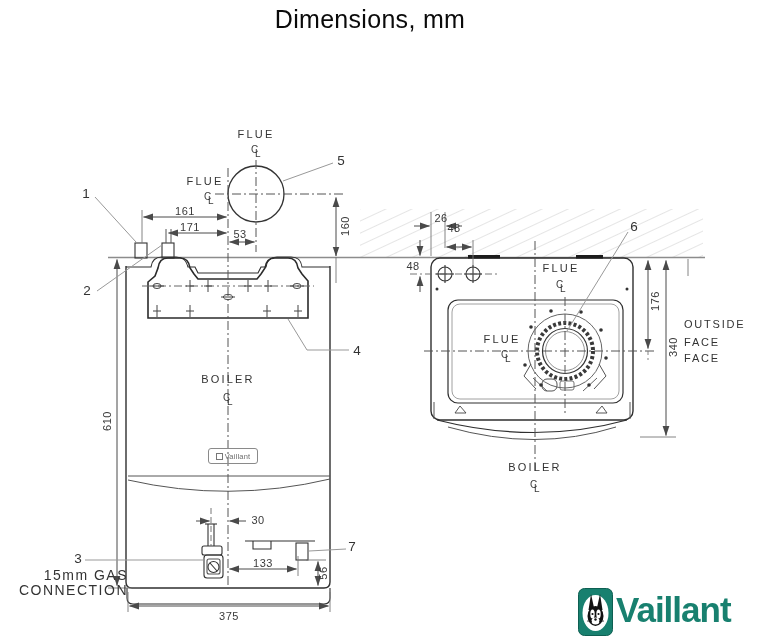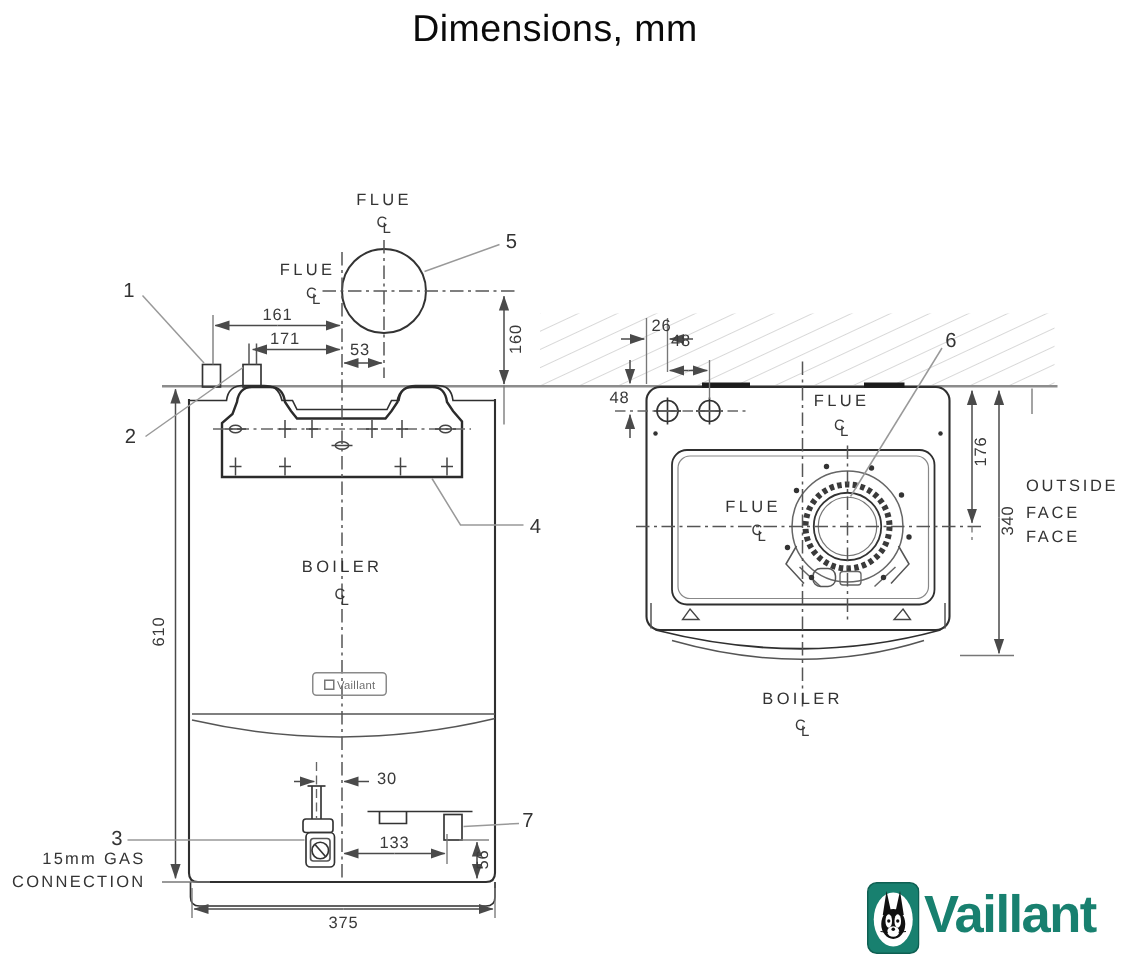--- a/index.html
+++ b/index.html
@@ -10,21 +10,21 @@
      letter-spacing:.5px;white-space:nowrap;transform:translate(-50%,-50%);line-height:1;}
   .lbl{letter-spacing:2.2px;color:#333;}
   .rot{transform:translate(-50%,-50%) rotate(-90deg);}
   .co{font-size:13.5px;color:#333;letter-spacing:0;}
   .title{position:absolute;left:239px;top:5px;width:262px;text-align:center;
          font-size:25px;color:#0a0a0a;letter-spacing:.3px;}
   .cl{width:12px;height:15px;font-size:10px;letter-spacing:0;}
   .cl span{position:absolute;}
   .cl .cc{left:1px;top:0;}
   .cl .ll{left:5px;top:4px;}
-  .gasnote{position:absolute;right:663px;text-align:right;font-size:11px;color:#333;
+  .gasnote{position:absolute;right:632px;text-align:right;font-size:14px;color:#333;
            letter-spacing:1.5px;white-space:nowrap;line-height:1;}
   .wallnote{position:absolute;left:684px;font-size:11px;color:#333;letter-spacing:1.8px;
             white-space:nowrap;line-height:1;margin-top:40px;}
   .badge{position:absolute;left:208px;top:448px;width:50px;height:16px;border:1px solid #8a8a8a;
          border-radius:3px;display:flex;align-items:center;justify-content:center;box-sizing:border-box;}
   .badge .sq{width:5px;height:5px;border:1px solid #777;margin-right:2px;flex:0 0 auto;}
   .badge .bt{font-size:7.5px;color:#6d6d6d;letter-spacing:.2px;}
   .logo{position:absolute;left:578px;top:588px;display:flex;align-items:flex-start;}
   .logo-text{font-size:35px;font-weight:bold;color:#18806f;letter-spacing:-1px;
              margin-left:3px;line-height:1.28;}

